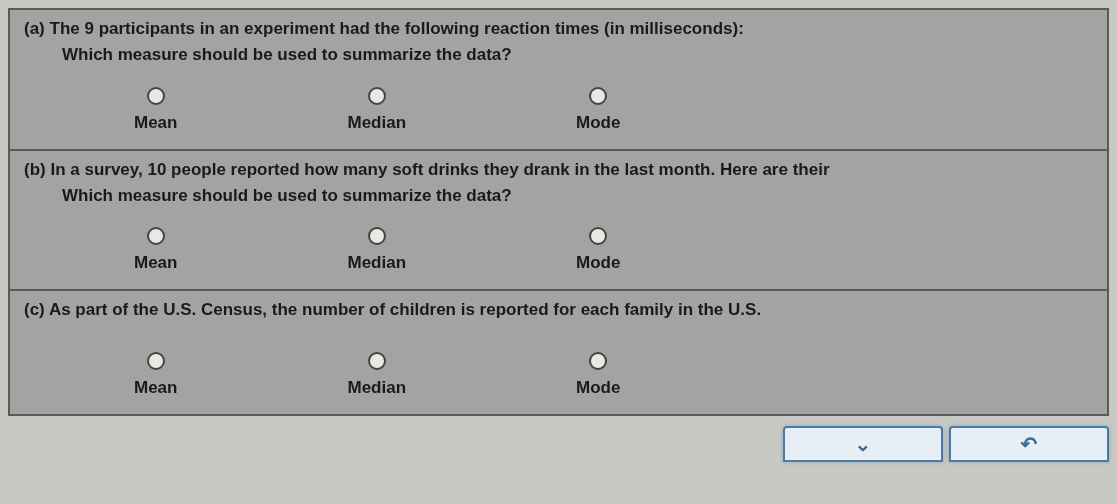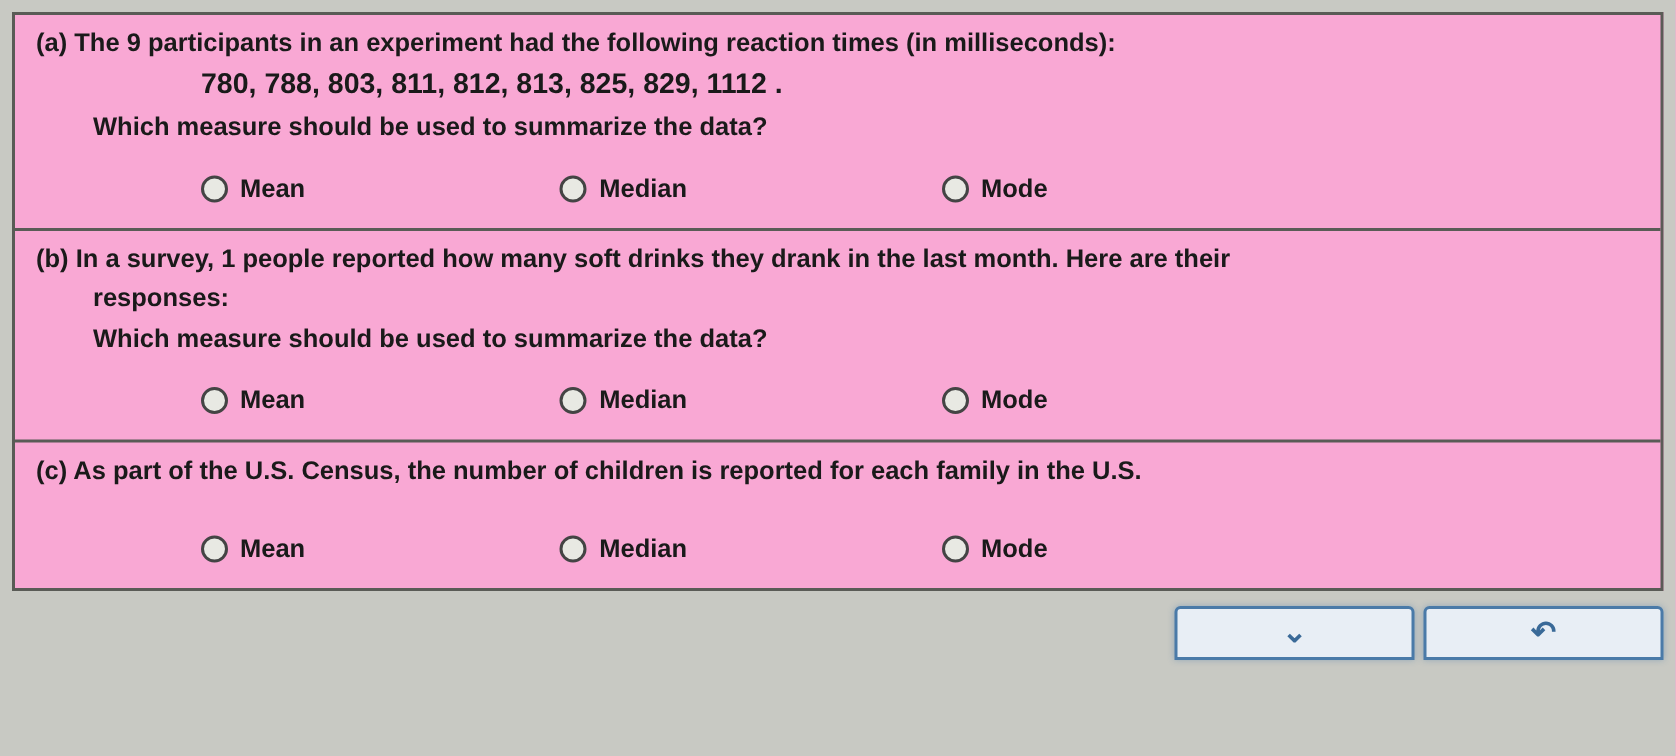--- a/index.html
+++ b/index.html
@@ -9,21 +9,21 @@
     }
     body {
       font-family: Verdana, Arial, sans-serif;
       background: #c8c9c3;
       padding: 8px;
       width: 1117px;
       height: 504px;
       overflow: hidden;
     }
     .container {
-      background: #f9a8d4;
+      background: #a3a3a3;
       border: 2px solid #5a5b56;
       width: 100%;
     }
     .section {
       border-bottom: 2px solid #5a5b56;
       padding: 6px 14px 12px 14px;
     }
     .section:last-of-type {
       border-bottom: none;
       border-radius: 12px;
@@ -57,20 +57,21 @@
     .options-row {
       display: flex;
       padding: 18px 0 4px 110px;
       gap: 170px;
     }
     .option {
       display: flex;
       align-items: center;
       gap: 8px;
       cursor: pointer;
+      flex-direction: column;
     }
     .radio-circle {
       width: 18px;
       height: 18px;
       border: 2px solid #444;
       border-radius: 50%;
       background: #e8e9e3;
       flex-shrink: 0;
     }
     .option-label {
@@ -114,44 +115,42 @@
 </head>
 <body>
 
 <div class="container">
 
   <div class="section">
     <div class="prompt-line">
       <span class="label-letter">(a)</span>
       <span class="prompt-part">The 9 participants in an experiment had the following reaction times (in milliseconds):</span>
     </div>
-    <div class="data-line">780, 788, 803, 811, 812, 813, 825, 829, 1112 .</div>
     <div class="question-line">Which measure should be used to summarize the data?</div>
     <div class="options-row">
       <div class="option">
         <div class="radio-circle"></div>
         <span class="option-label">Mean</span>
       </div>
       <div class="option">
         <div class="radio-circle"></div>
         <span class="option-label">Median</span>
       </div>
       <div class="option">
         <div class="radio-circle"></div>
         <span class="option-label">Mode</span>
       </div>
     </div>
   </div>
 
   <div class="section">
     <div class="prompt-line">
       <span class="label-letter">(b)</span>
-      <span class="prompt-part">In a survey, 1 people reported how many soft drinks they drank in the last month. Here are their</span>
+      <span class="prompt-part">In a survey, 10 people reported how many soft drinks they drank in the last month. Here are their</span>
     </div>
-    <div class="sub-prompt">responses:</div>
     <div class="question-line">Which measure should be used to summarize the data?</div>
     <div class="options-row">
       <div class="option">
         <div class="radio-circle"></div>
         <span class="option-label">Mean</span>
       </div>
       <div class="option">
         <div class="radio-circle"></div>
         <span class="option-label">Median</span>
       </div>

